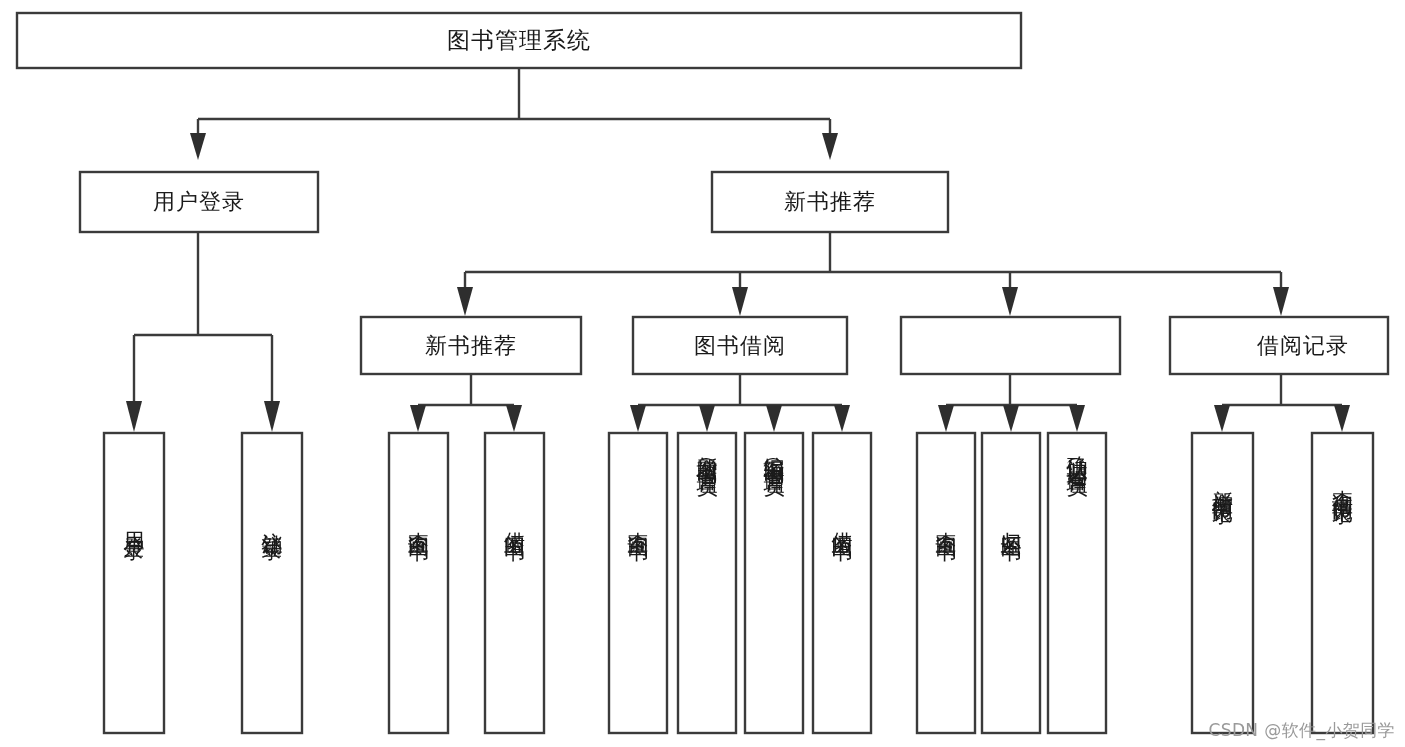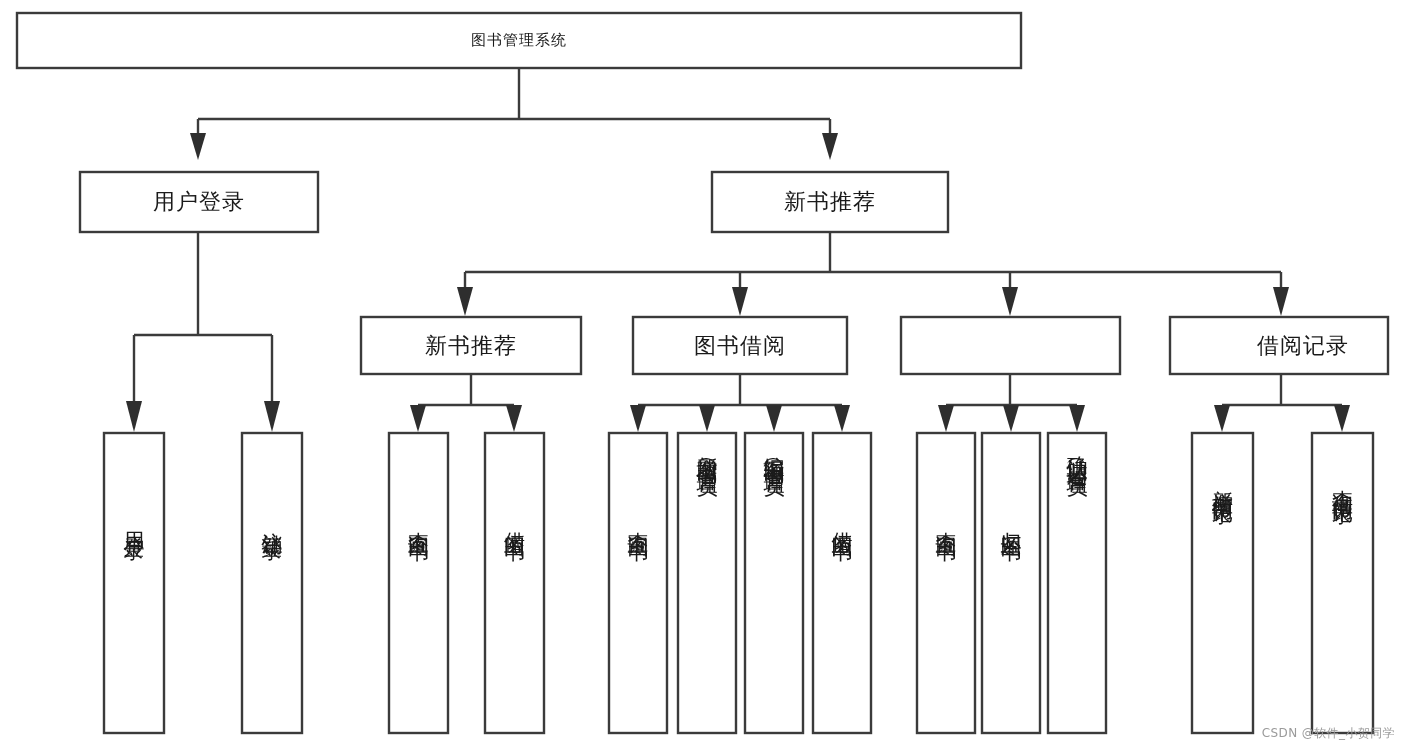--- a/index.html
+++ b/index.html
@@ -38,21 +38,21 @@
   }
   .arrow-head {
     fill: #2e2e2e;
     stroke: none;
   }
   .watermark {
     position: absolute;
     right: 10px;
     bottom: 5px;
     font-family: "DejaVu Sans", "Liberation Sans", sans-serif;
-    font-size: 12px;
+    font-size: 17px;
     color: #9a9a9a;
     white-space: nowrap;
     letter-spacing: 0.4px;
   }
   .vlabel-wrap {
     position: absolute;
     display: flex;
     align-items: flex-start;
     justify-content: center;
     box-sizing: border-box;
@@ -77,21 +77,21 @@
     pointer-events: none;
   }
   .hlabel {
     font-family: "DejaVu Sans", "Liberation Sans", sans-serif;
     font-size: 22px;
     color: #1a1a1a;
     letter-spacing: 1px;
     white-space: nowrap;
   }
   .title-label {
-    font-size: 15px;
+    font-size: 23px;
   }
 </style>
 </head>
 <body>
 
 <div id="diagram-root">
 
   <svg id="flow" viewBox="0 0 1405 747">
     <defs>
       <marker id="arrow" viewBox="0 0 12 14" refX="6" refY="13" markerWidth="12" markerHeight="14" orient="auto-start-reverse">

